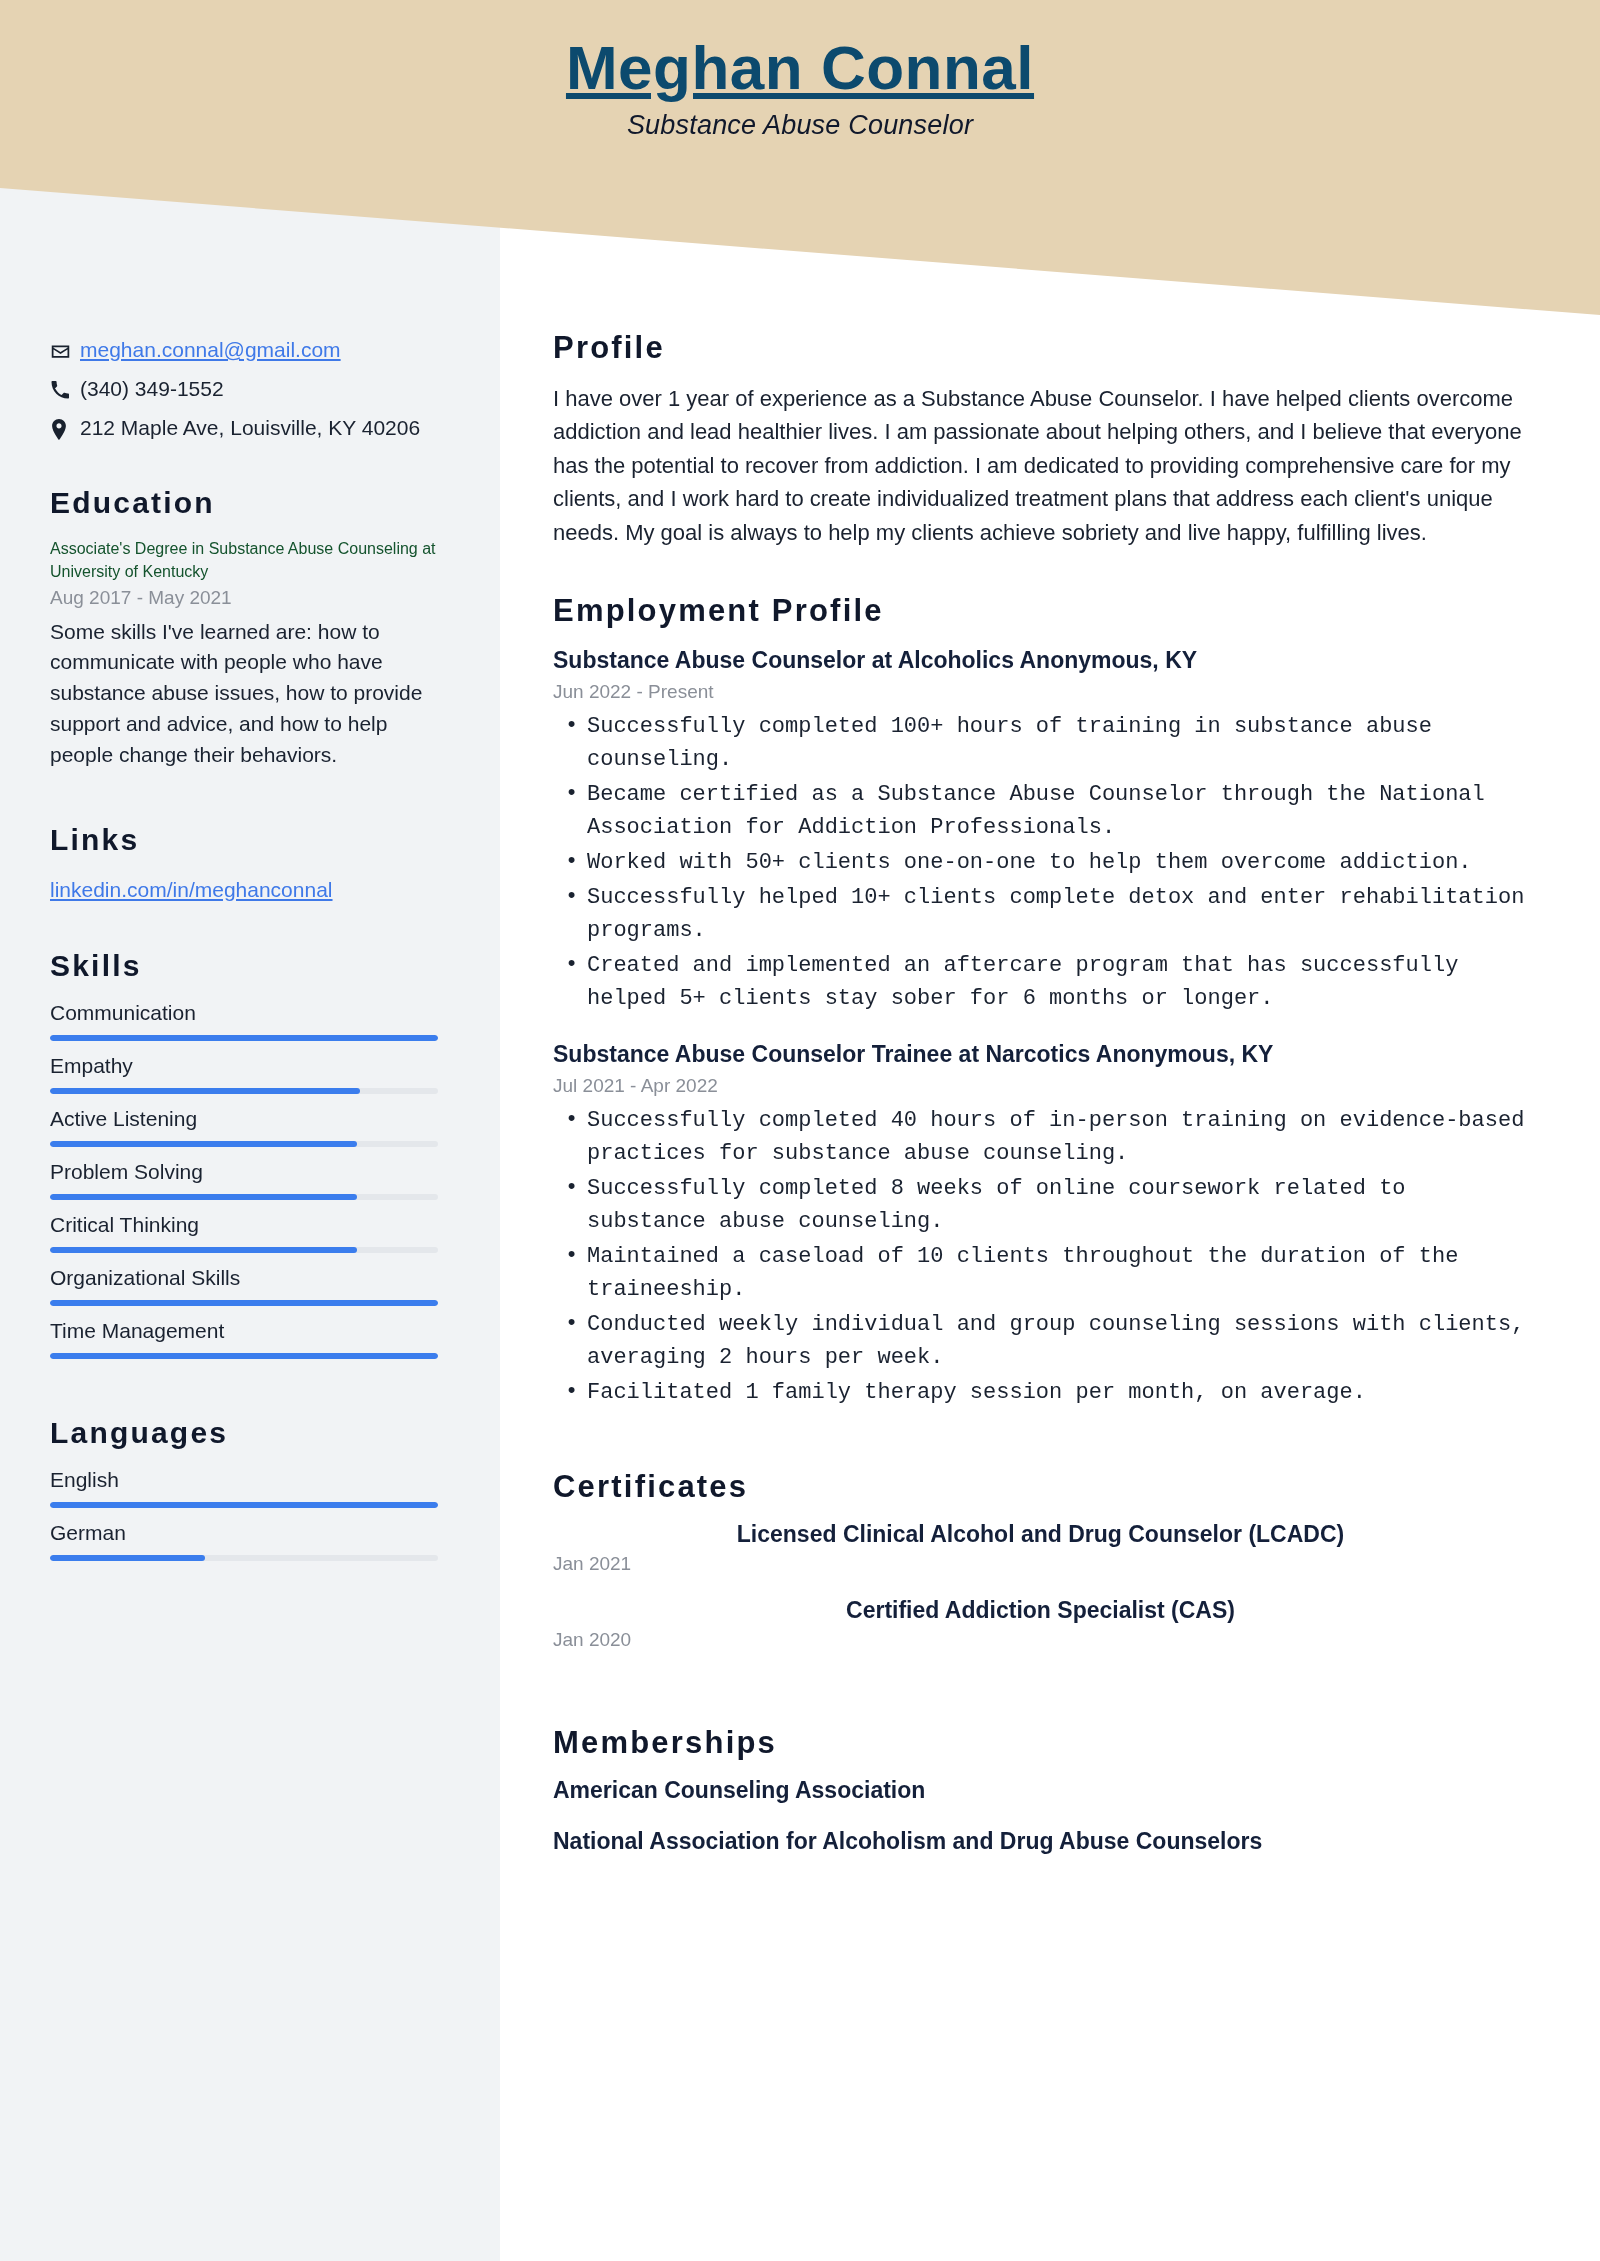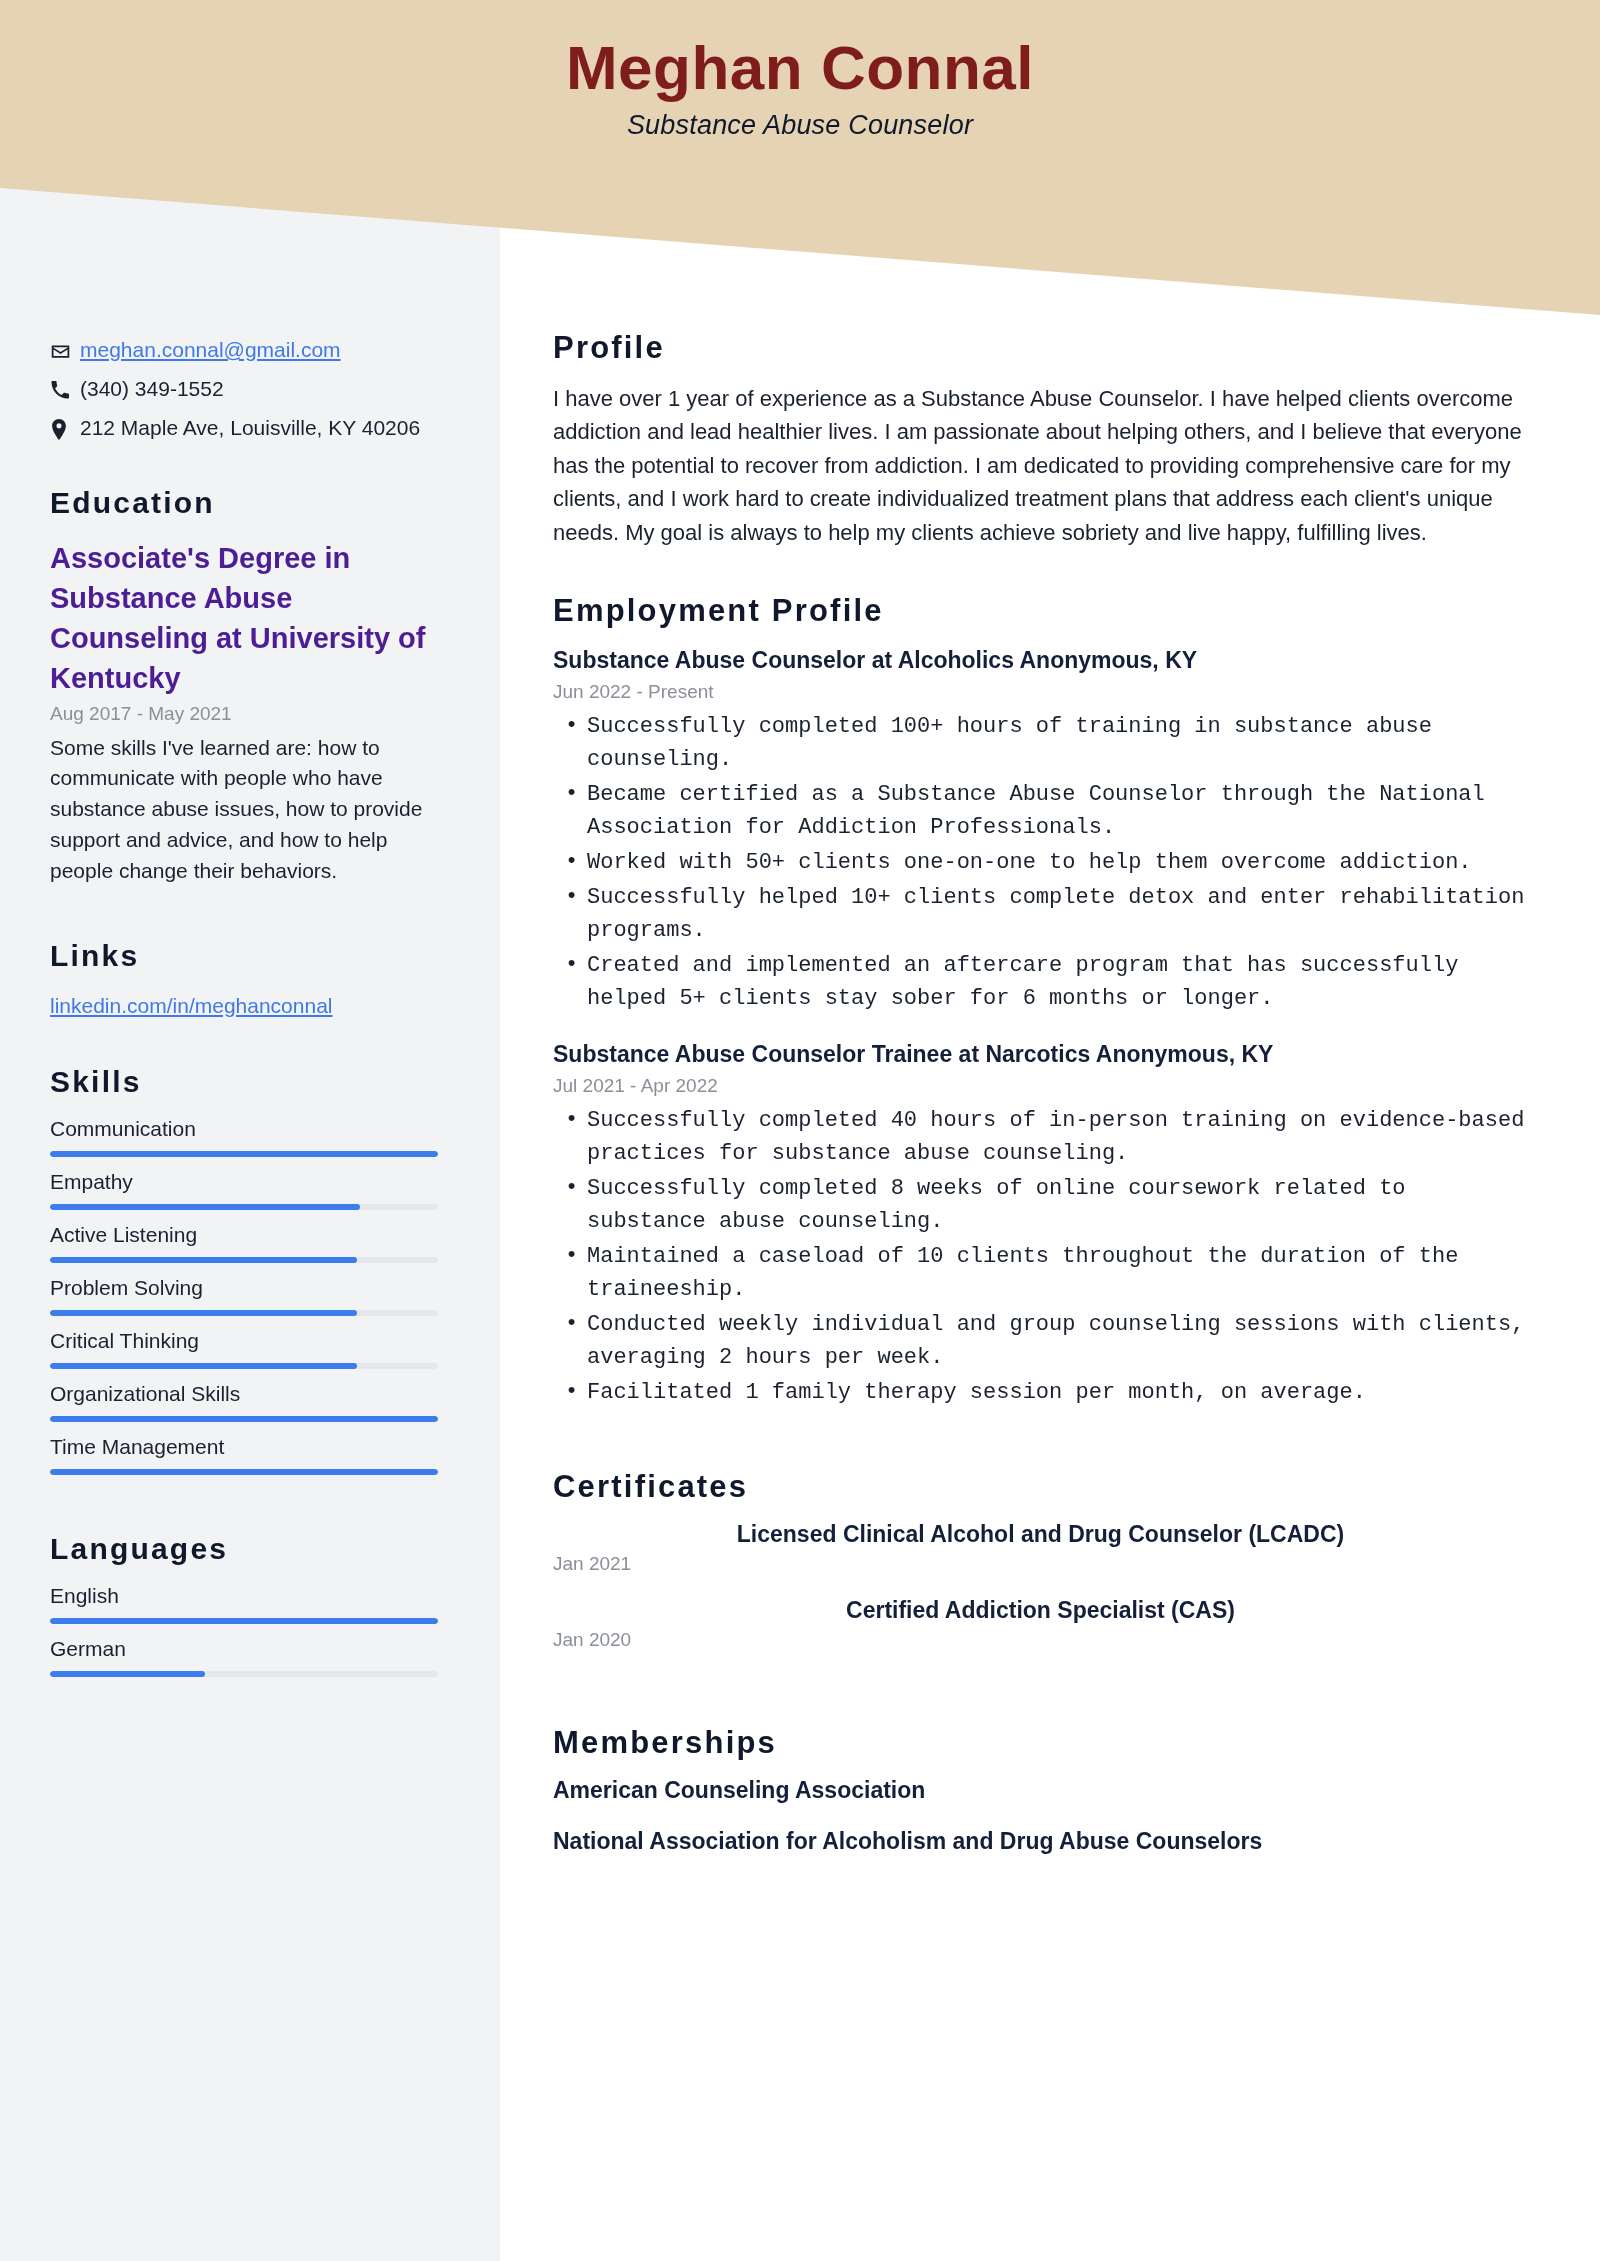--- a/index.html
+++ b/index.html
@@ -66,22 +66,23 @@
     top: 34px;
     left: 0;
     width: 1600px;
     text-align: center;
     z-index: 3;
   }
   .name {
     font-size: 62px;
     font-weight: bold;
     letter-spacing: 0.5px;
-    color: #7f1d1d;
+    color: #0c4a6e;
     line-height: 1.1;
+    text-decoration: underline;
   }
   .job-title {
     margin-top: 8px;
     font-size: 27px;
     font-weight: normal;
     color: #10182b;
     letter-spacing: 0.2px;
     font-style: italic;
   }
 
@@ -122,24 +123,24 @@
   .side-heading {
     font-size: 30px;
     font-weight: bold;
     letter-spacing: 2.2px;
     color: #10182b;
     margin-bottom: 18px;
   }
 
   .edu-entry { margin-bottom: 8px; }
   .edu-degree {
-    font-size: 29px;
-    font-weight: bold;
+    font-size: 16px;
+    font-weight: normal;
     line-height: 1.38;
-    color: #4c1d95;
+    color: #14532d;
   }
   .edu-dates {
     font-size: 19px;
     color: #8a8f98;
     margin-top: 4px;
     margin-bottom: 8px;
   }
   .edu-desc {
     font-size: 21px;
     line-height: 1.47;

